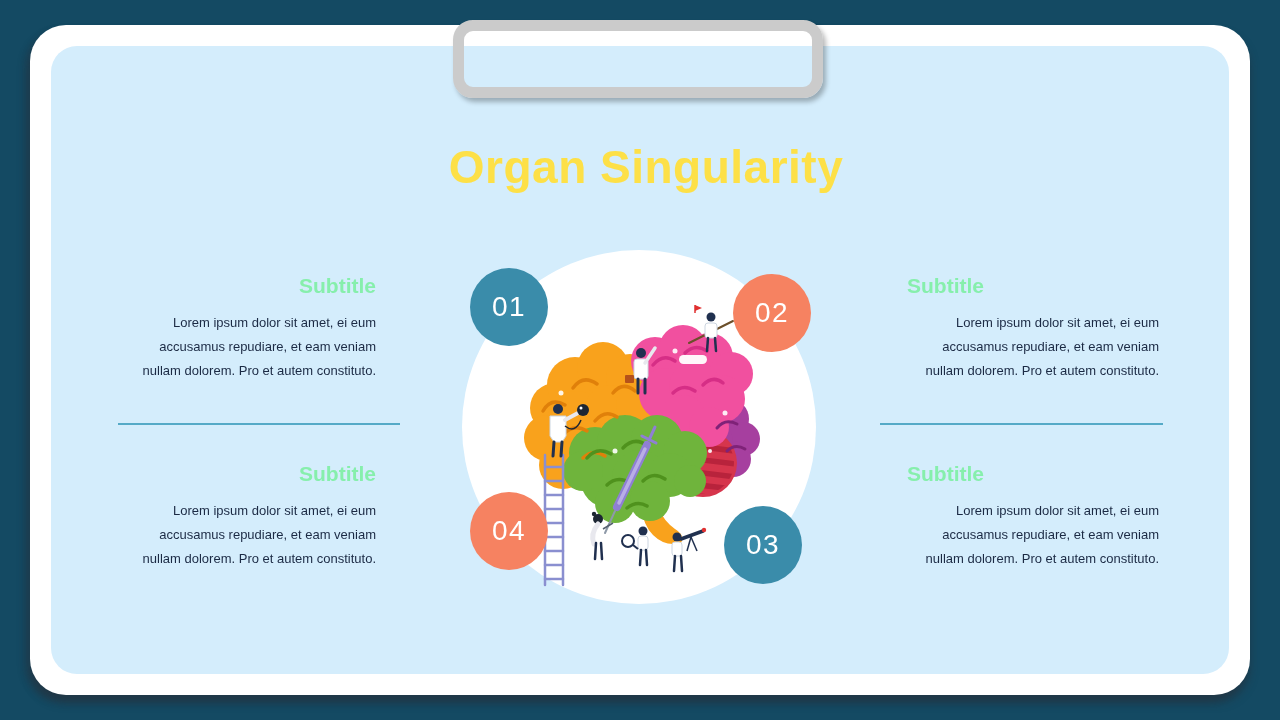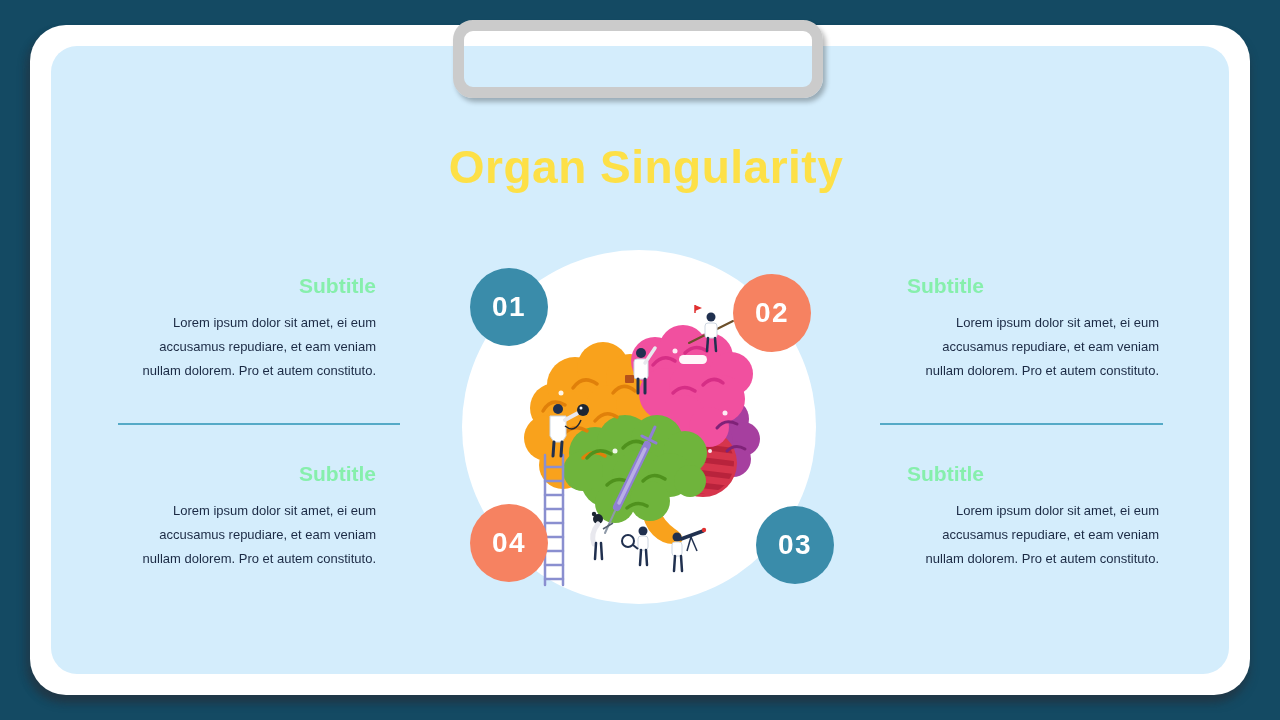--- a/index.html
+++ b/index.html
@@ -39,28 +39,28 @@
   .div-left  { left:118px; width:282px; }
   .div-right { left:880px; width:283px; }
   .big-circle {
     position:absolute; left:462px; top:250px; width:354px; height:354px;
     background:#ffffff; border-radius:50%; z-index:1;
   }
   .illus { position:absolute; left:495px; top:293px; z-index:2; }
   .badge {
     position:absolute; width:78px; height:78px; border-radius:50%;
     display:flex; align-items:center; justify-content:center;
-    color:#ffffff; font-size:28px; font-weight:700; letter-spacing:1.5px; z-index:3;
+    color:#ffffff; font-size:28px; font-weight:400; letter-spacing:1.5px; z-index:3;
   }
   .teal   { background:#3a8caa; }
   .salmon { background:#f68261; }
   .b1 { left:470px; top:268px; }
   .b2 { left:733px; top:274px; }
-  .b3 { left:756px; top:506px; }
-  .b4 { left:470px; top:504px;align-items:center; }
+  .b3 { left:724px; top:506px; }
+  .b4 { left:470px; top:492px;align-items:center; }
 </style>
 </head>
 <body>
 
 <div class="card">
   <div class="inner"></div>
 </div>
 
 <h1 class="title">Organ Singularity</h1>
 

